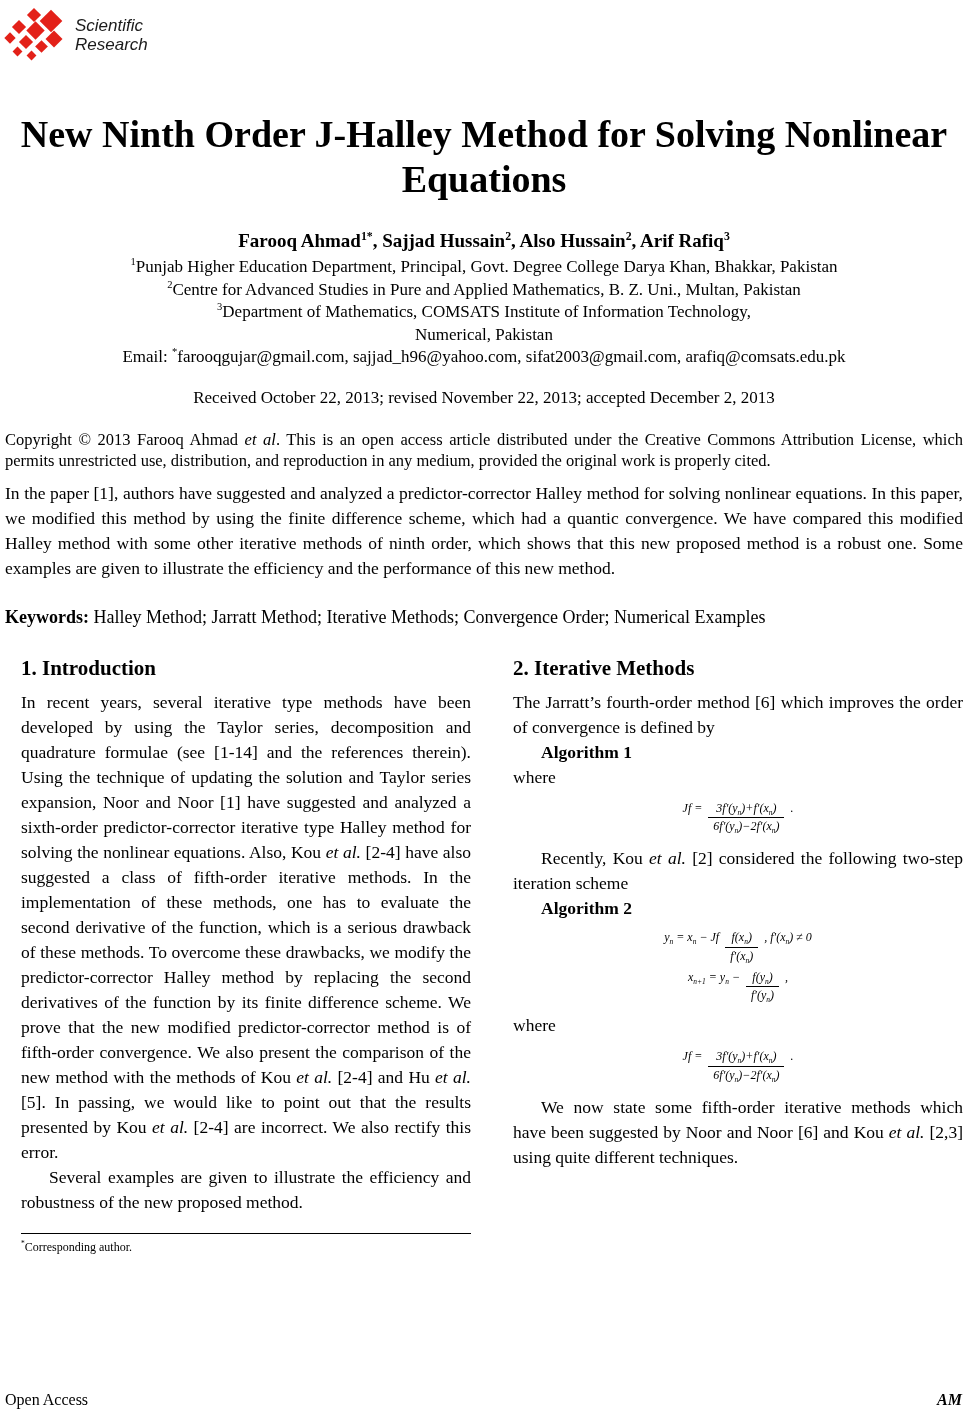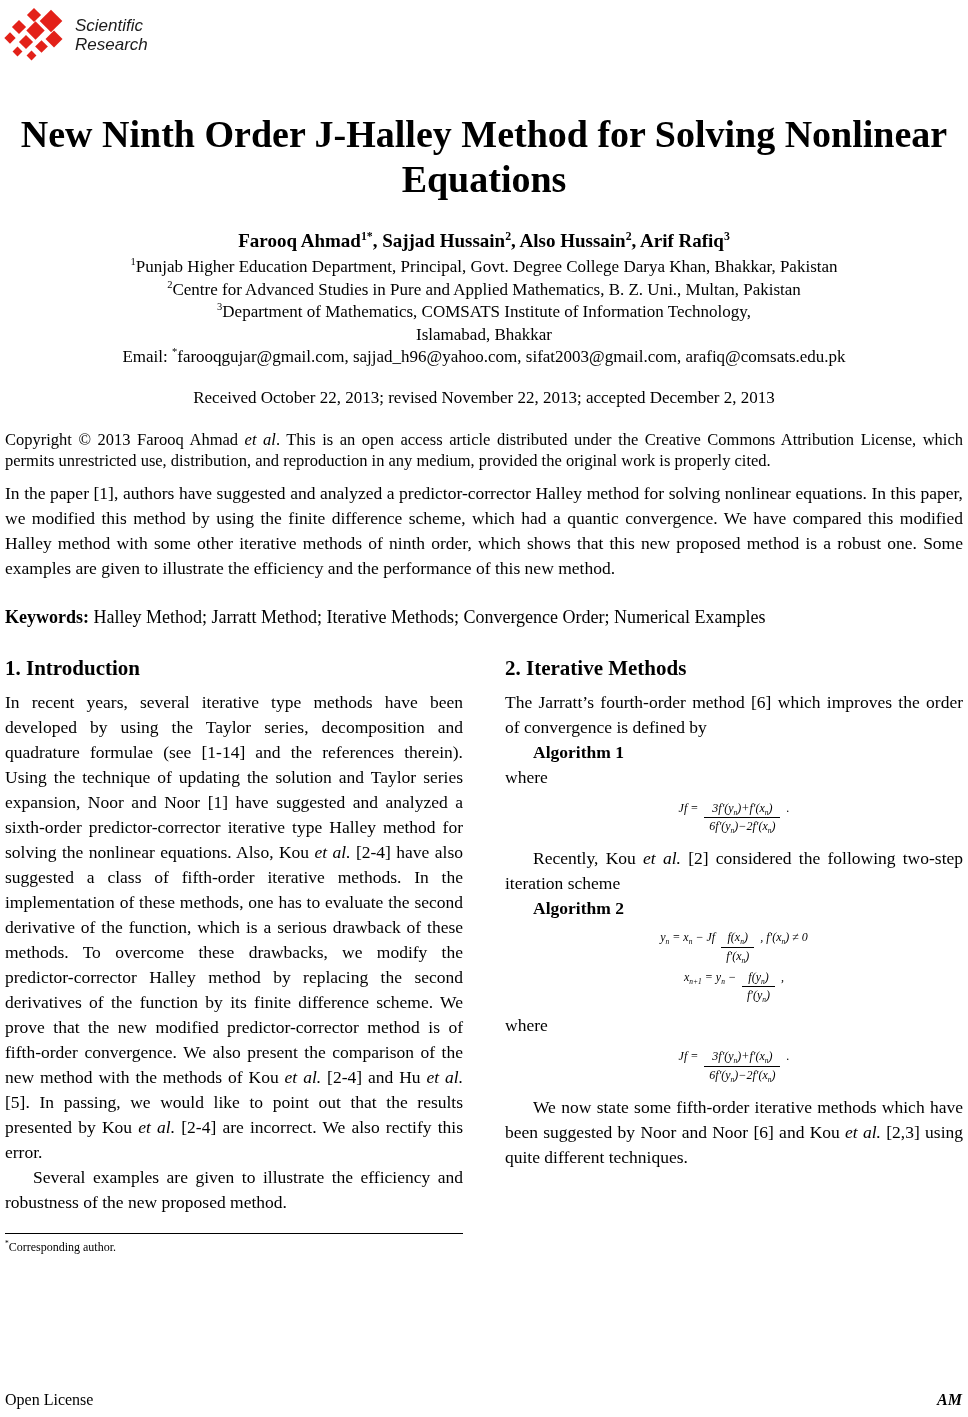--- a/index.html
+++ b/index.html
@@ -24,21 +24,21 @@
   .title{font-size:38px;font-weight:bold;text-align:center;line-height:45px;margin-top:50px;}
   .authors{font-size:19px;font-weight:bold;text-align:center;margin-top:26px;line-height:26px;}
   .affiliations{font-size:17px;text-align:center;line-height:22.5px;margin-top:2px;}
   .received{font-size:17px;text-align:center;margin-top:18px;line-height:22px;}
   .copyright{font-size:16.5px;line-height:21px;text-align:justify;margin-top:20px;}
   .abstract-heading{font-size:21px;font-weight:bold;margin-top:30px;}
   .abstract-text{font-size:17.5px;line-height:25px;text-align:justify;margin-top:10px;}
   .keywords{font-size:18px;margin-top:24px;line-height:24px;}
 
   
-  .columns{display:flex;gap:42px;margin-top:26px;}
+  .columns{display:flex;gap:42px;margin-top:26px;margin-left:16px;}
   .col{width:458px;font-size:17.5px;line-height:25px;}
   .col-heading{font-size:21px;font-weight:bold;line-height:26px;margin:0 0 9px 0;}
   .col p{margin:0;text-align:justify;}
   .indent{text-indent:1.6em;}
   .alg{font-weight:bold;margin-left:1.6em;}
 
   
   .equation{display:flex;justify-content:center;font-style:italic;
     font-size:12px;line-height:1.15;margin:12px 0;}
   .eq-group{margin:10px 0;}
@@ -83,21 +83,21 @@
       </div>
     </div>
   </div>
 
   <div class="title">New Ninth Order J-Halley Method for Solving Nonlinear Equations</div>
   <div class="authors"><span>Farooq Ahmad</span><sup>1*</sup><span>, Sajjad Hussain</span><sup>2</sup><span>, Also Hussain</span><sup>2</sup><span>, Arif Rafiq</span><sup>3</sup></div>
   <div class="affiliations">
     <div><sup>1</sup><span>Punjab Higher Education Department, Principal, Govt. Degree College Darya Khan, Bhakkar, Pakistan</span></div>
     <div><sup>2</sup><span>Centre for Advanced Studies in Pure and Applied Mathematics, B. Z. Uni., Multan, Pakistan</span></div>
     <div><sup>3</sup><span>Department of Mathematics, COMSATS Institute of Information Technology,</span></div>
-    <div><span>Islamabad, Bhakkar</span></div>
+    <div><span>Numerical, Pakistan</span></div>
     <div><span>Email: </span><sup>*</sup><span>farooqgujar@gmail.com, sajjad_h96@yahoo.com, sifat2003@gmail.com, arafiq@comsats.edu.pk</span></div>
   </div>
 
   <div class="received">Received October 22, 2013; revised November 22, 2013; accepted December 2, 2013</div>
 
   <div class="copyright"><span>Copyright © 2013 Farooq Ahmad </span><span style="font-style: italic;">et al</span><span>. This is an open access article distributed under the Creative Commons Attribution License, which permits unrestricted use, distribution, and reproduction in any medium, provided the original work is properly cited.</span></div>
 
   <div class="abstract-text">In the paper [1], authors have suggested and analyzed a predictor-corrector Halley method for solving nonlinear equations. In this paper, we modified this method by using the finite difference scheme, which had a quantic convergence. We have compared this modified Halley method with some other iterative methods of ninth order, which shows that this new proposed method is a robust one. Some examples are given to illustrate the efficiency and the performance of this new method.</div>
   <div class="keywords"><span style="font-weight: bold;">Keywords:</span><span> Halley Method; Jarratt Method; Iterative Methods; Convergence Order; Numerical Examples</span></div>
 
@@ -159,17 +159,17 @@
           <span class="frac-den"><span>6f′(y</span><sub>n</sub><span>)−2f′(x</span><sub>n</sub><span>)</span></span>
         </span>
         <span class="eq-tail"><span>.</span></span>
       </div>
 
       <p class="indent"><span>We now state some fifth-order iterative methods which have been suggested by Noor and Noor [6] and Kou </span><span style="font-style: italic;">et al.</span><span> [2,3] using quite different techniques.</span></p>
     </div>
   </div>
 
   <div class="footer">
-    <span>Open License</span>
+    <span>Open Access</span>
     <span class="footer-right">AM</span>
   </div>
 
 </div>
 
 </body></html>

